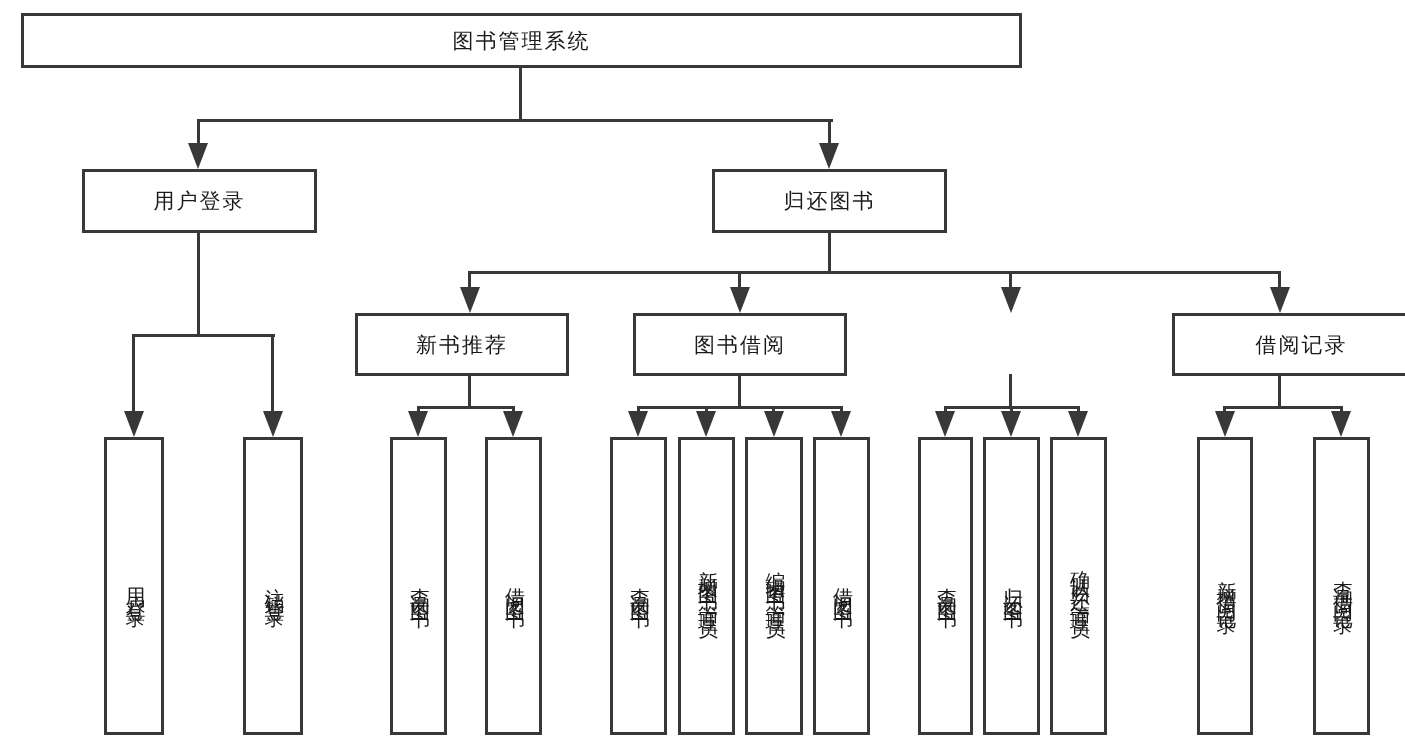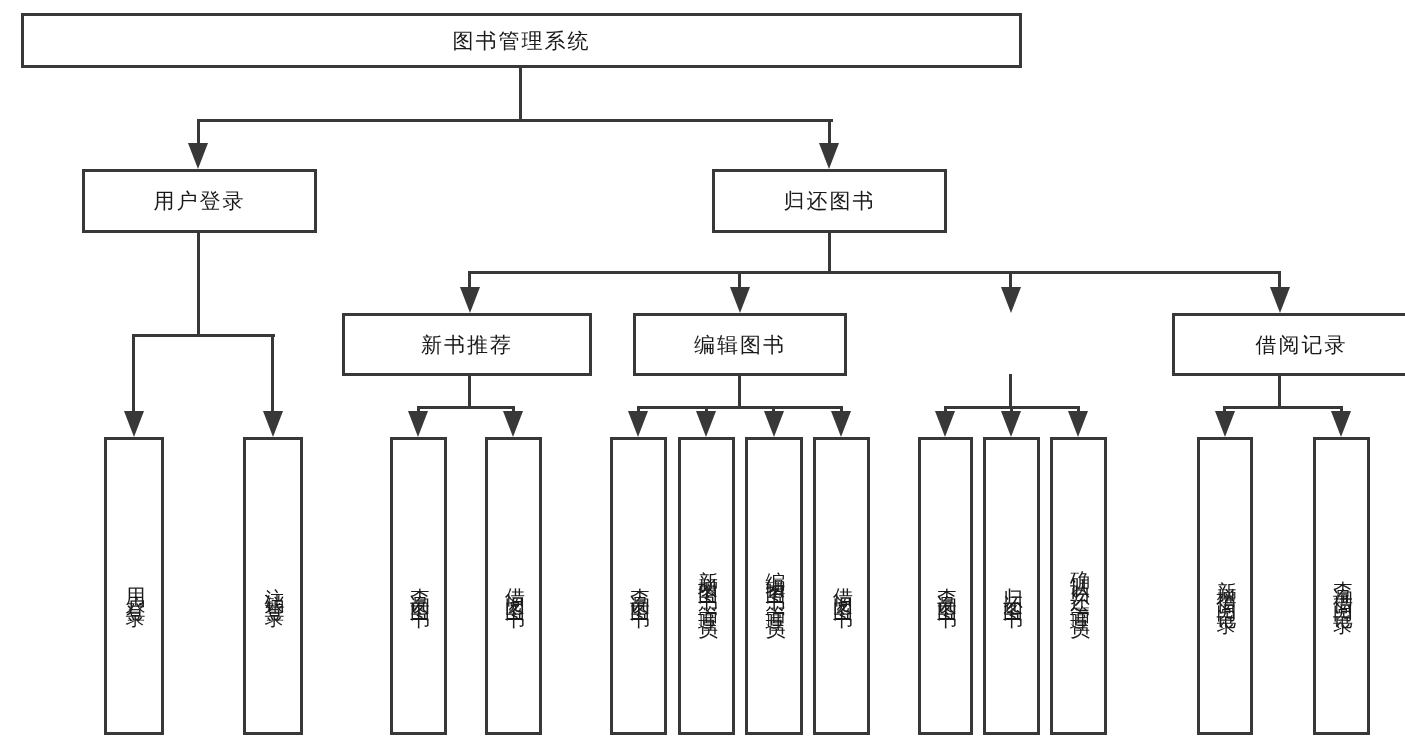--- a/index.html
+++ b/index.html
@@ -54,22 +54,22 @@
   <div class="h" style="left:468px;top:271px;width:813px"></div>
   <div class="v" style="left:468px;top:271px;height:20px"></div>
   <div class="arrow" style="left:460px;top:287px"></div>
   <div class="v" style="left:738px;top:271px;height:20px"></div>
   <div class="arrow" style="left:730px;top:287px"></div>
   <div class="v" style="left:1009px;top:271px;height:20px"></div>
   <div class="arrow" style="left:1001px;top:287px"></div>
   <div class="v" style="left:1278px;top:271px;height:20px"></div>
   <div class="arrow" style="left:1270px;top:287px"></div>
 
-  <div class="box" style="left:342px;top:313px;width:250px;height:63px">新书推荐</div>
-  <div class="box" style="left:633px;top:313px;width:214px;height:63px">编辑图书</div>
+  <div class="box" style="left:355px;top:313px;width:214px;height:63px">新书推荐</div>
+  <div class="box" style="left:633px;top:313px;width:214px;height:63px">图书借阅</div>
   <div class="box" style="left:1172px;top:313px;width:259px;height:63px">借阅记录</div>
 
   <div class="v" style="left:197px;top:231px;height:106px"></div>
   <div class="h" style="left:132px;top:334px;width:143px"></div>
   <div class="v" style="left:132px;top:334px;height:78px"></div>
   <div class="arrow" style="left:124px;top:411px"></div>
   <div class="v" style="left:271px;top:334px;height:78px"></div>
   <div class="arrow" style="left:263px;top:411px"></div>
 
   <div class="v" style="left:468px;top:374px;height:35px"></div>

